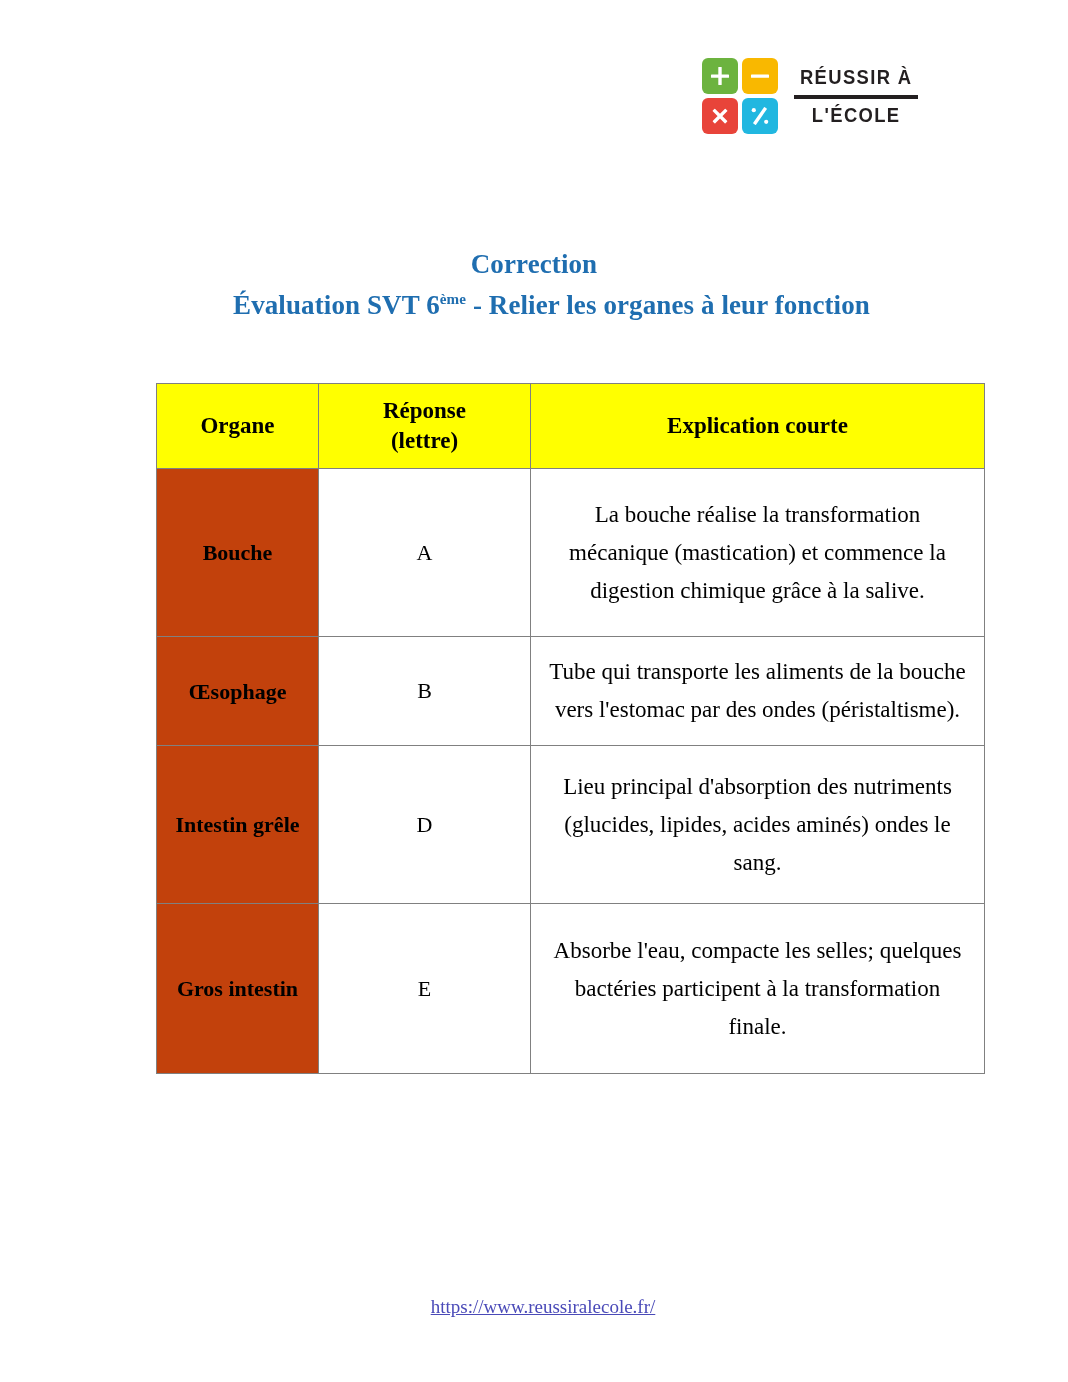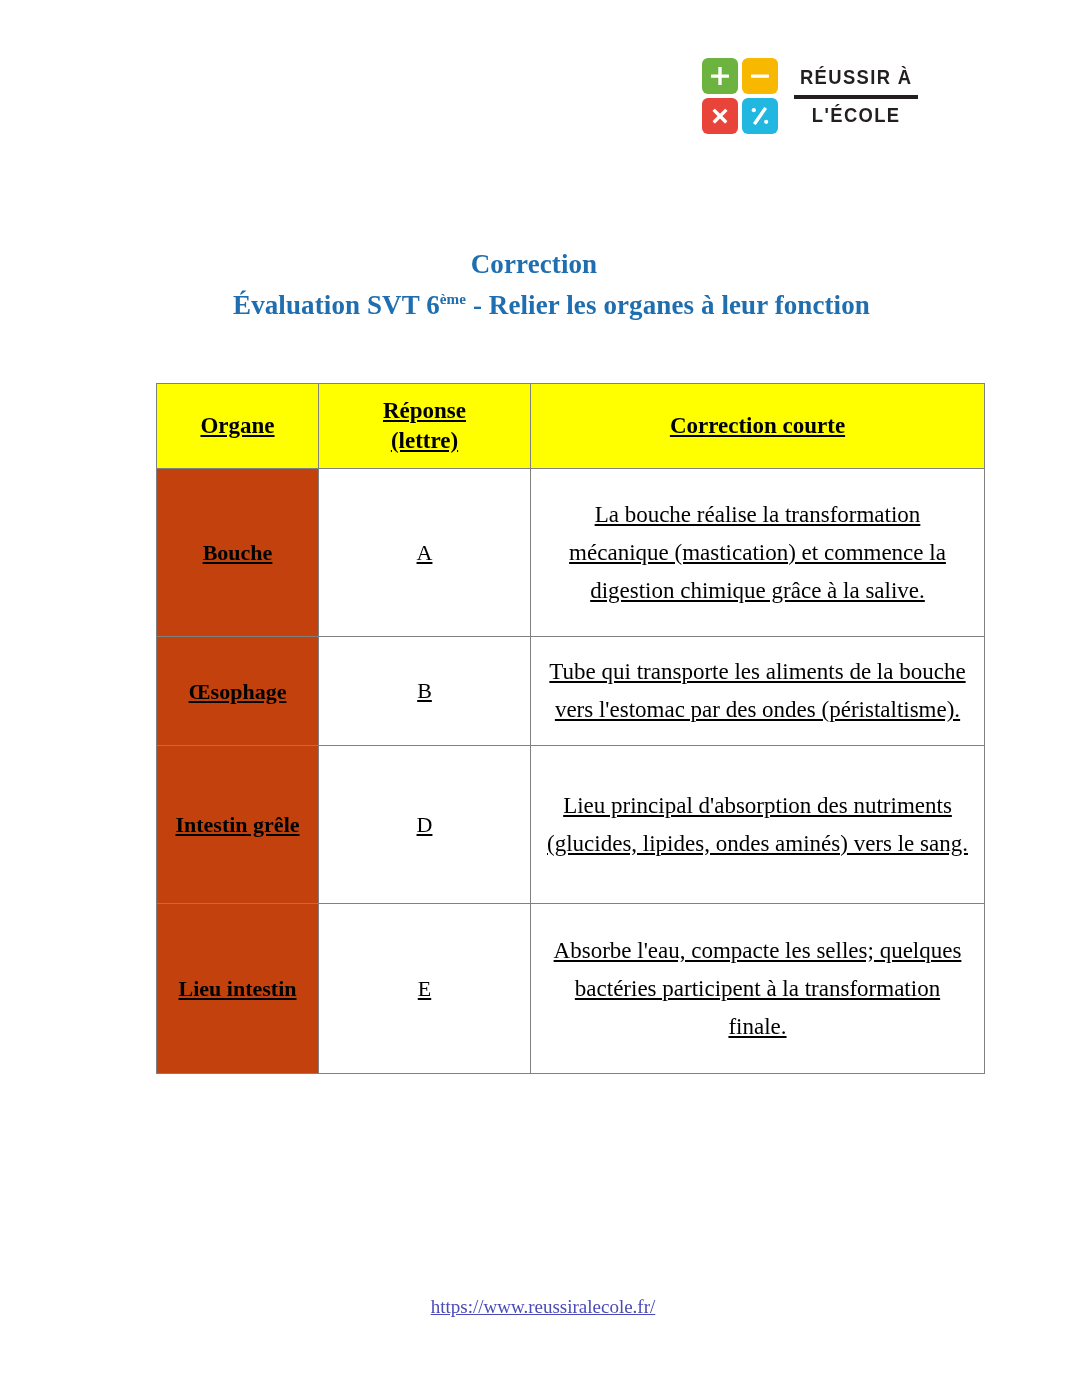--- a/index.html
+++ b/index.html
@@ -89,21 +89,20 @@
   }
 
   
   .answers-table {
     position: absolute;
     left: 156px;
     top: 383px;
     width: 828px;
     border-collapse: collapse;
     table-layout: fixed;
-    text-decoration: underline;
   }
   .answers-table td, .answers-table th {
     border: 1px solid #808080;
     padding: 16px;
     vertical-align: middle;
   }
   .col-organ   { width: 162px; }
   .col-letter  { width: 212px; }
   .col-explain { width: 454px; }
 
@@ -211,46 +210,46 @@
     <col class="col-letter">
     <col class="col-explain">
   </colgroup>
   <thead>
     <tr>
       <th>Organe</th>
       <th>
         <div>Réponse</div>
         <div>(lettre)</div>
       </th>
-      <th>Correction courte</th>
+      <th>Explication courte</th>
     </tr>
   </thead>
   <tbody>
 
     <tr style="height:168px">
       <td class="cell-organ">Bouche</td>
       <td class="cell-letter">A</td>
       <td class="cell-explain">La bouche réalise la transformation mécanique (mastication) et commence la digestion chimique grâce à la salive.</td>
     </tr>
 
     <tr style="height:101px">
       <td class="cell-organ">Œsophage</td>
       <td class="cell-letter">B</td>
       <td class="cell-explain">Tube qui transporte les aliments de la bouche vers l'estomac par des ondes (péristaltisme).</td>
     </tr>
 
 
     <tr style="height:158px">
       <td class="cell-organ">Intestin grêle</td>
       <td class="cell-letter">D</td>
-      <td class="cell-explain">Lieu principal d'absorption des nutriments (glucides, lipides, ondes aminés) vers le sang.</td>
+      <td class="cell-explain">Lieu principal d'absorption des nutriments (glucides, lipides, acides aminés) ondes le sang.</td>
     </tr>
 
     <tr style="height:170px">
-      <td class="cell-organ">Lieu intestin</td>
+      <td class="cell-organ">Gros intestin</td>
       <td class="cell-letter">E</td>
       <td class="cell-explain">Absorbe l'eau, compacte les selles; quelques bactéries participent à la transformation finale.</td>
     </tr>
 
   </tbody>
 </table>
 
 <a class="footer-link" href="#">https://www.reussiralecole.fr/</a>
 
 </body></html>

